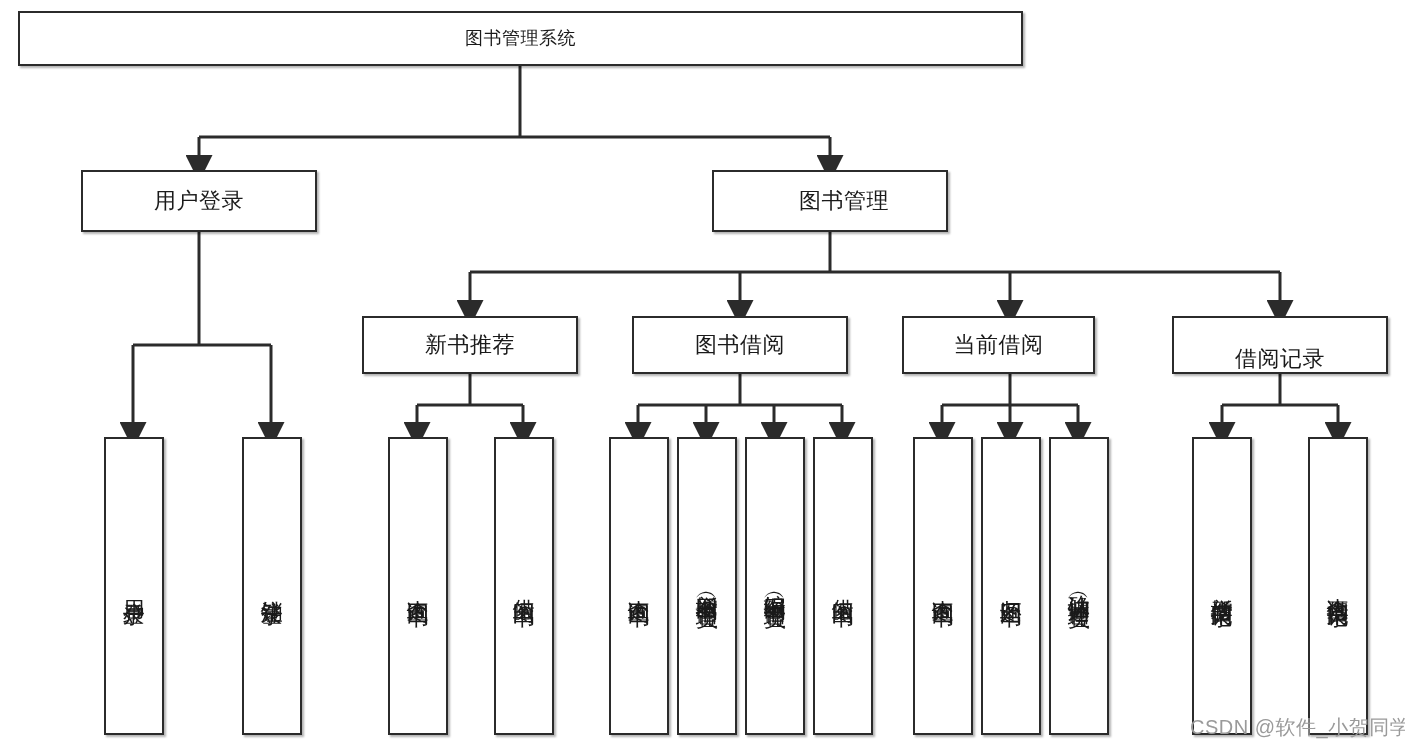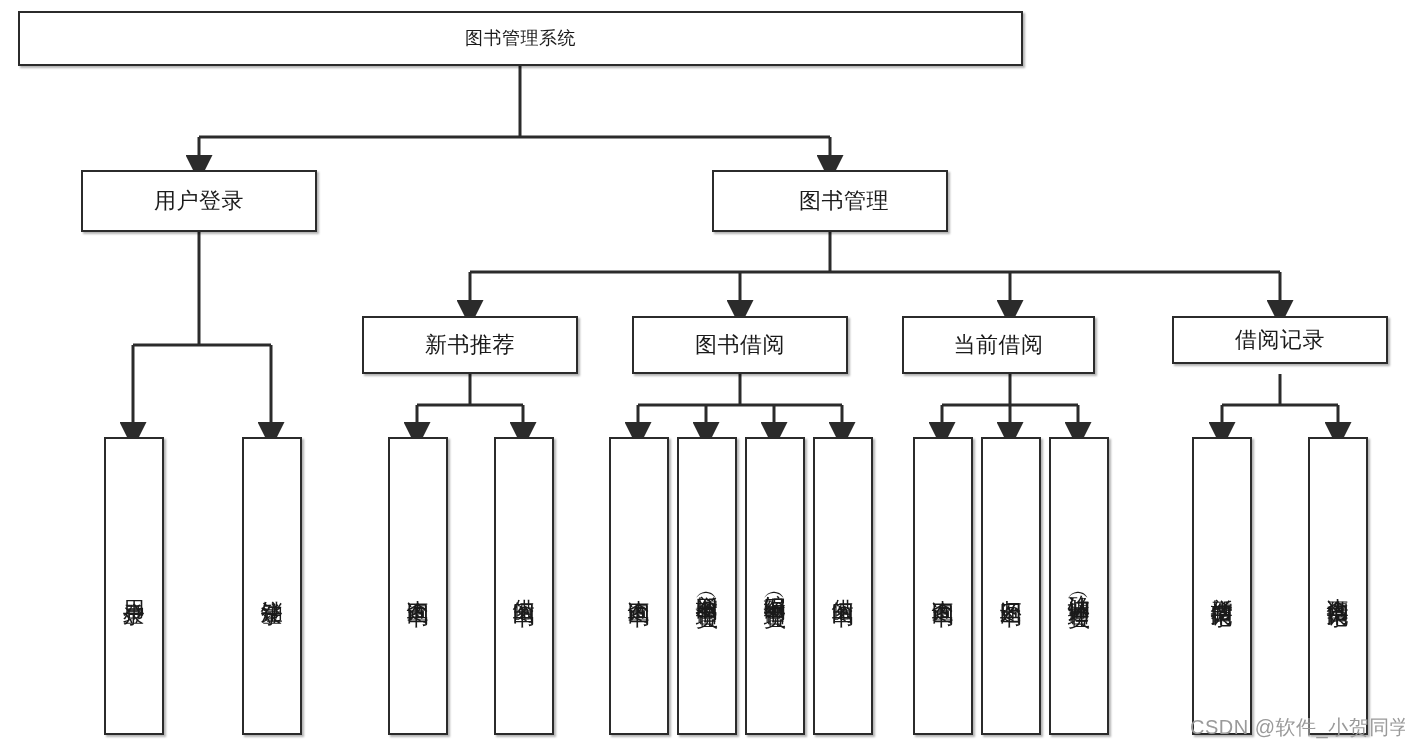--- a/index.html
+++ b/index.html
@@ -130,21 +130,21 @@
 
   <div class="node horizontal" style="left:632px; top:316px; width:216px; height:58px;">
     <span class="label">图书借阅</span>
   </div>
   <div class="node horizontal" style="left:362px; top:316px; width:216px; height:58px;">
     <span class="label">新书推荐</span>
   </div>
   <div class="node horizontal" style="left:902px; top:316px; width:193px; height:58px;">
     <span class="label">当前借阅</span>
   </div>
-  <div class="node horizontal" style="left:1172px; top:316px; width:216px; height:48px;">
+  <div class="node horizontal" style="left:1172px; top:316px; width:216px; height:58px;align-items:flex-end;">
     <span class="label">借阅记录</span>
   </div>
 
   <div class="node vertical" style="left:104px; top:437px; width:60px; height:298px;">
     <span class="label">用户登录</span>
   </div>
   <div class="node vertical" style="left:242px; top:437px; width:60px; height:298px;">
     <span class="label">注销登录</span>
   </div>
 

